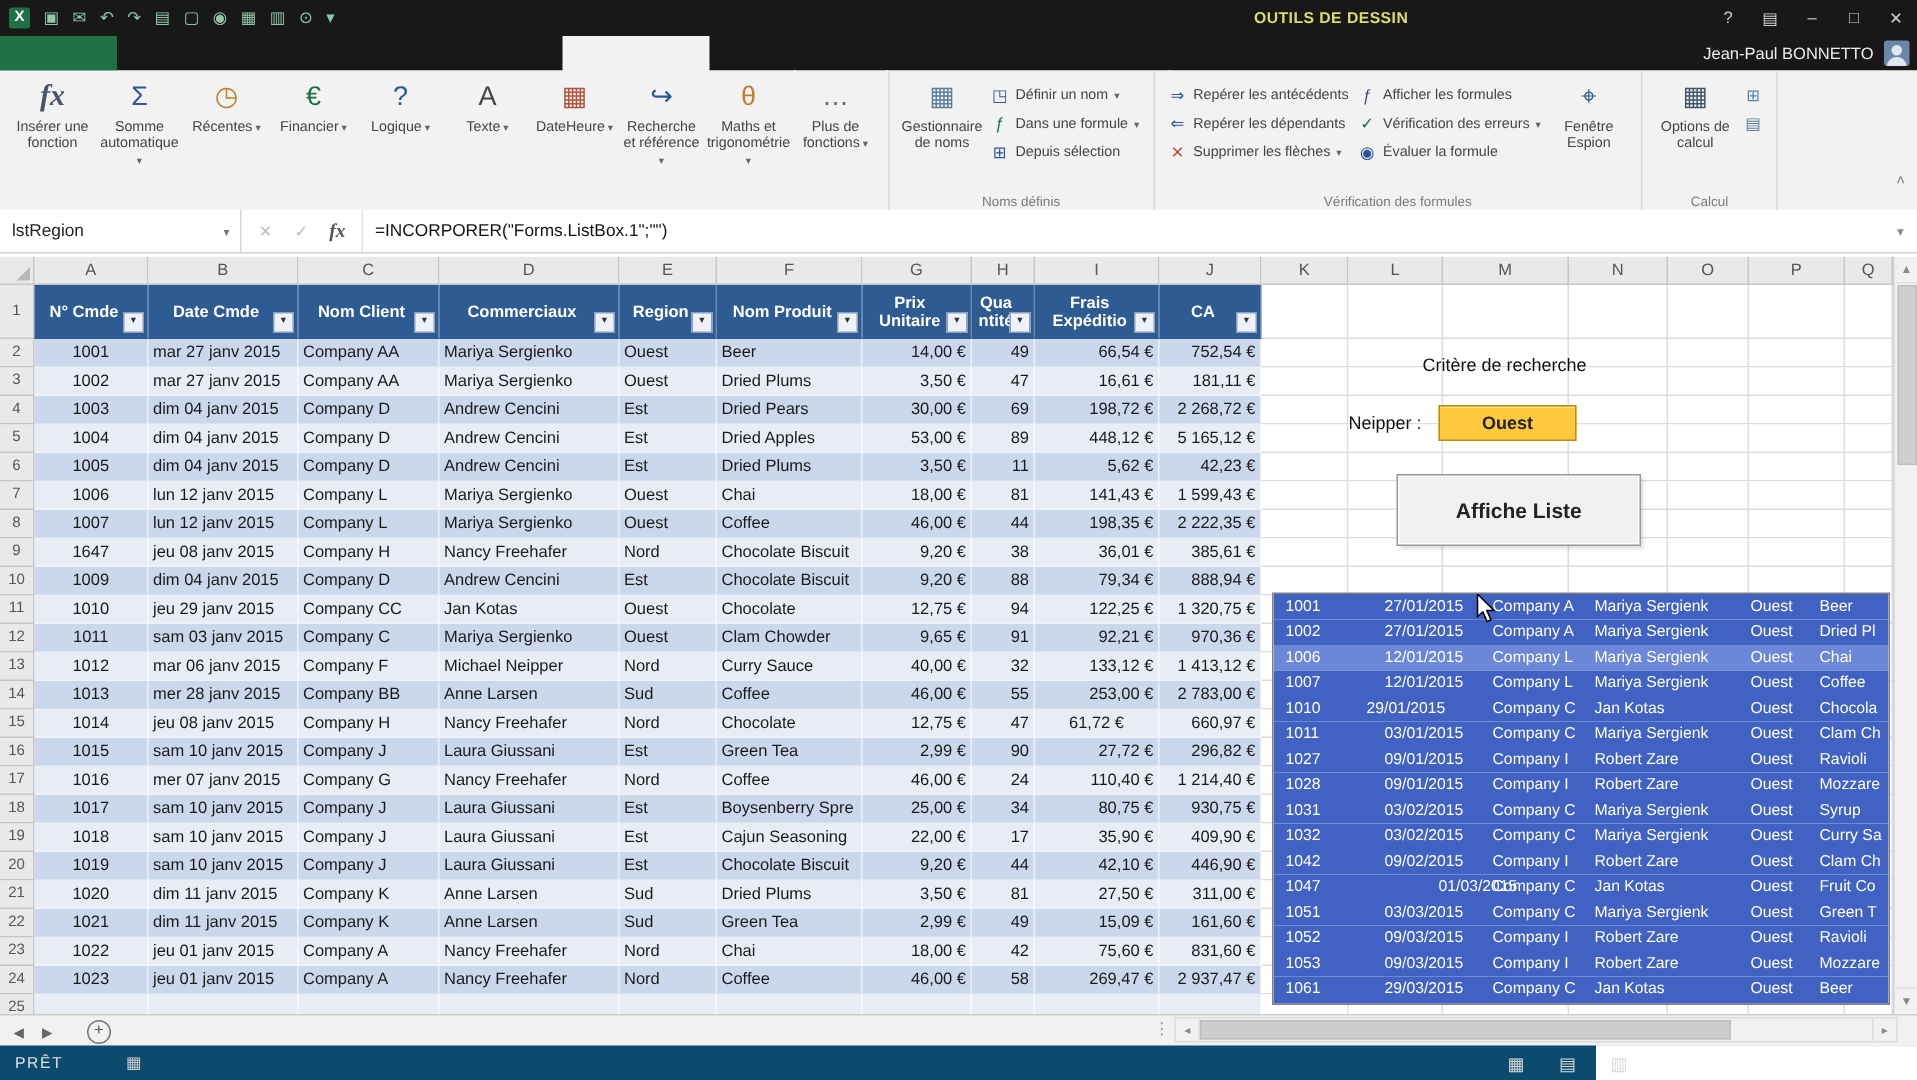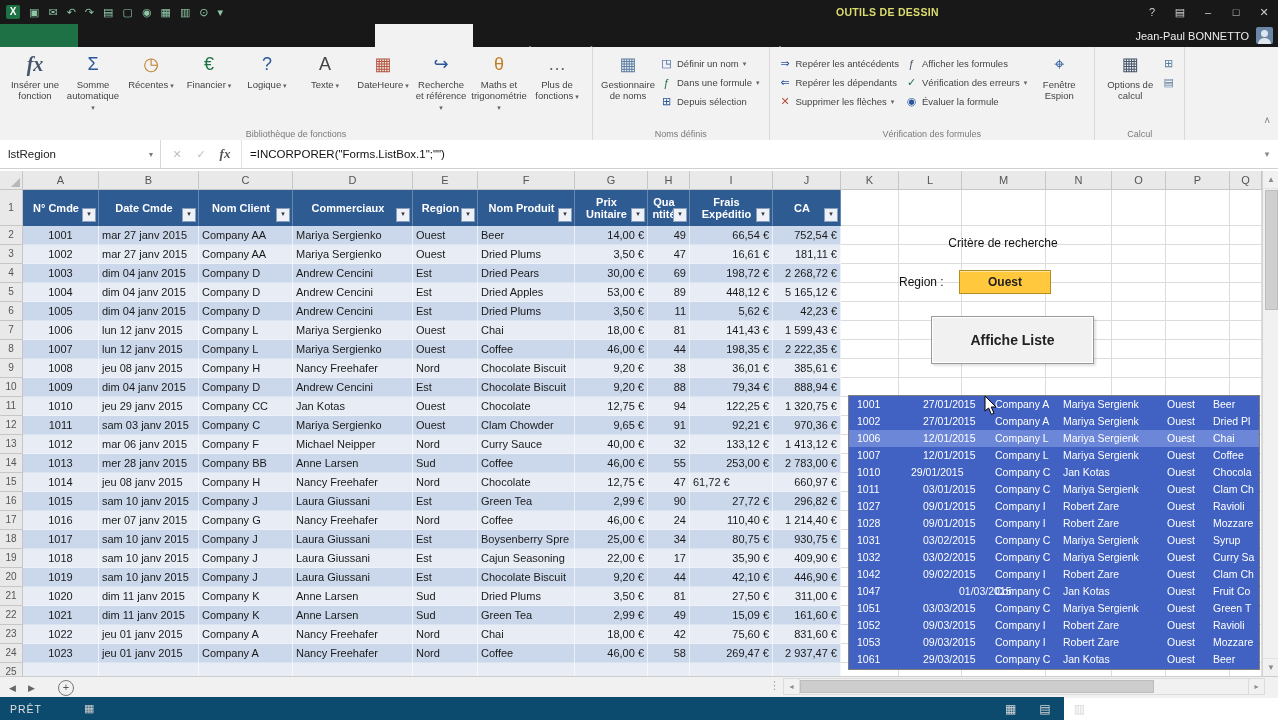--- a/index.html
+++ b/index.html
@@ -198,21 +198,20 @@
         </div>
         <div class="rbig">
           <div class="rbig-ic" style="color: rgb(192, 127, 40);">θ</div>
           <div class="rbig-lb">Maths et trigonométrie<span class="arr"> ▾</span></div>
         </div>
         <div class="rbig">
           <div class="rbig-ic" style="color: rgb(102, 102, 102);">…</div>
           <div class="rbig-lb">Plus de fonctions<span class="arr"> ▾</span></div>
         </div>
       </div>
-    <div class="glabel">Bibliothèque de fonctions</div>
   </div>
 
   <div class="rgroup">
     <div class="rbig">
       <div class="rbig-ic" style="color:#5b7da0">▦</div>
       <div class="rbig-lb">Gestionnaire de noms</div>
     </div>
     <div class="rcol" id="dn-items">
         <div class="rsmall">
           <span class="rsm-ic" style="color: rgb(43, 87, 154);">◳</span>
@@ -491,21 +490,21 @@
       <div class="cell tcell b0" style="text-align: right;">198,35 €</div>
       <div class="cell tcell b0" style="text-align: right;">2 222,35 €</div>
       <div class="cell"></div>
       <div class="cell"></div>
       <div class="cell"></div>
       <div class="cell"></div>
       <div class="cell"></div>
       <div class="cell"></div>
       <div class="cell"></div>
       <div class="ghead rh">9</div>
-      <div class="cell tcell b1" style="text-align: center;">1008</div>
+      <div class="cell tcell b1" style="text-align: center;">1647</div>
       <div class="cell tcell b1" style="text-align: left;">jeu 08 janv 2015</div>
       <div class="cell tcell b1" style="text-align: left;">Company H</div>
       <div class="cell tcell b1" style="text-align: left;">Nancy Freehafer</div>
       <div class="cell tcell b1" style="text-align: left;">Nord</div>
       <div class="cell tcell b1" style="text-align: left;">Chocolate Biscuit</div>
       <div class="cell tcell b1" style="text-align: right;">9,20 €</div>
       <div class="cell tcell b1" style="text-align: right;">38</div>
       <div class="cell tcell b1" style="text-align: right;">36,01 €</div>
       <div class="cell tcell b1" style="text-align: right;">385,61 €</div>
       <div class="cell"></div>
@@ -607,21 +606,21 @@
       <div class="cell"></div>
       <div class="ghead rh">15</div>
       <div class="cell tcell b1" style="text-align: center;">1014</div>
       <div class="cell tcell b1" style="text-align: left;">jeu 08 janv 2015</div>
       <div class="cell tcell b1" style="text-align: left;">Company H</div>
       <div class="cell tcell b1" style="text-align: left;">Nancy Freehafer</div>
       <div class="cell tcell b1" style="text-align: left;">Nord</div>
       <div class="cell tcell b1" style="text-align: left;">Chocolate</div>
       <div class="cell tcell b1" style="text-align: right;">12,75 €</div>
       <div class="cell tcell b1" style="text-align: right;">47</div>
-      <div class="cell tcell b1" style="text-align: left;">61,72 €</div>
+      <div class="cell tcell b1" style="text-align: center;">61,72 €</div>
       <div class="cell tcell b1" style="text-align: right;">660,97 €</div>
       <div class="cell"></div>
       <div class="cell"></div>
       <div class="cell"></div>
       <div class="cell"></div>
       <div class="cell"></div>
       <div class="cell"></div>
       <div class="cell"></div>
       <div class="ghead rh">16</div>
       <div class="cell tcell b0" style="text-align: center;">1015</div>
@@ -799,21 +798,21 @@
       <div class="cell"></div>
       <div class="cell"></div>
       <div class="cell"></div>
       <div class="cell"></div>
       <div class="cell"></div>
       <div class="cell"></div>
       <div class="cell"></div>
     </div>
 
   <div id="critere">Critère de recherche</div>
-  <div id="region-lb">Region :</div>
+  <div id="region-lb">Neipper :</div>
   <div id="region-box">Ouest</div>
   <div id="affiche">Affiche Liste</div>
   <div id="listbox">
       <div class="lb-row">
         <span class="lb-c" style="left: 8px; width: 64px;">1001</span>
         <span class="lb-c" style="left: 74px; width: 70px;">27/01/2015</span>
         <span class="lb-c" style="left: 146px; width: 66px;">Company A</span>
         <span class="lb-c" style="left: 214px; width: 102px;">Mariya Sergienk</span>
         <span class="lb-c" style="left: 318px; width: 44px;">Ouest</span>
         <span class="lb-c" style="left: 364px; width: 46px;">Beer</span>

